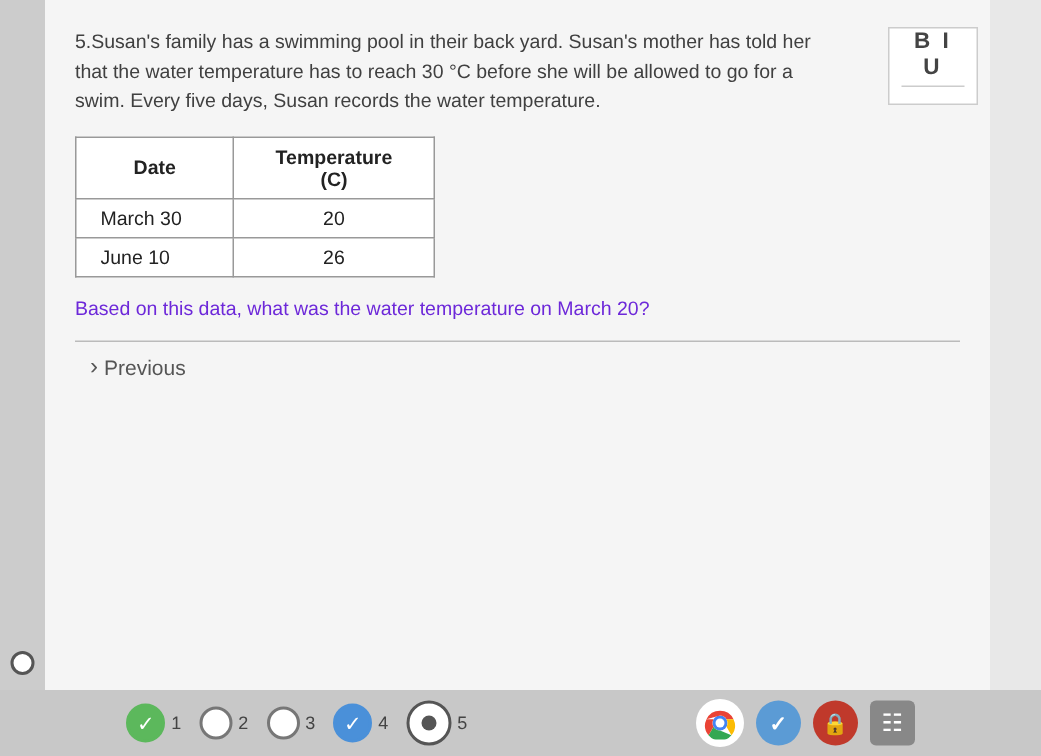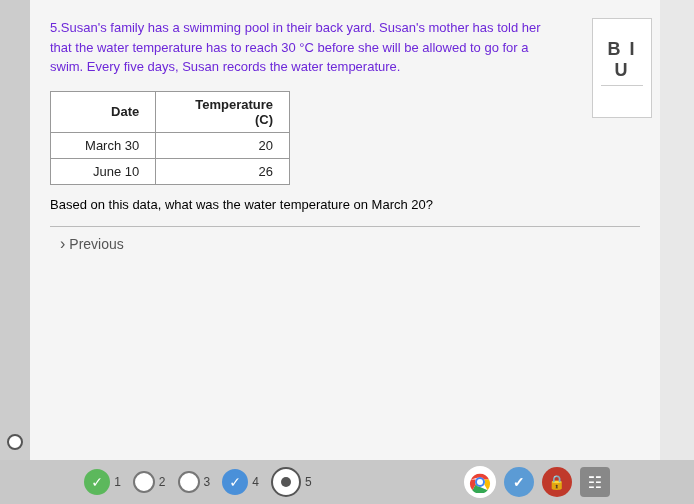--- a/index.html
+++ b/index.html
@@ -17,34 +17,34 @@
       background: #f5f5f5;
       margin-left: 30px;
       width: 630px;
       height: 460px;
       padding: 18px 20px 10px 20px;
       position: relative;
     }
 
     .question-text {
       font-size: 13px;
-      color: #6d28d9;
+      color: #404040;
       line-height: 1.5;
       margin-bottom: 10px;
       padding-right: 80px;
     }
 
     .toolbar-right {
       position: absolute;
       top: 18px;
       right: 8px;
       background: white;
       border: 1px solid #ccc;
-      padding: 20px 8px;
-      font-size: 18px;
+      padding: 0 8px;
+      font-size: 15px;
       font-weight: bold;
       color: #444;
       letter-spacing: 2px;
       width: 60px;
       text-align: center;
     }
 
     .toolbar-line {
       border-top: 1px solid #ccc;
       margin-top: 4px;
@@ -58,42 +58,42 @@
 
     table {
       border-collapse: collapse;
       min-width: 240px;
     }
 
     table th, table td {
       border: 1px solid #999;
       padding: 5px 16px;
       font-size: 13px;
-      text-align: right;
+      text-align: center;
       color: #222;
     }
 
     table th {
       background: #fff;
       font-weight: bold;
     }
 
     table td:first-child {
-      text-align: right;
+      text-align: left;
       background: #fff;
     }
 
     table td:last-child {
       background: #fff;
       margin-top: 10px;
     }
 
     .below-table-text {
       font-size: 13px;
-      color: #000000;
+      color: #6d28d9;
       margin-top: 8px;
     }
 
     .divider {
       border: none;
       border-top: 1px solid #bbb;
       margin: 14px 0 8px 0;
     }
 
     .nav-row {

